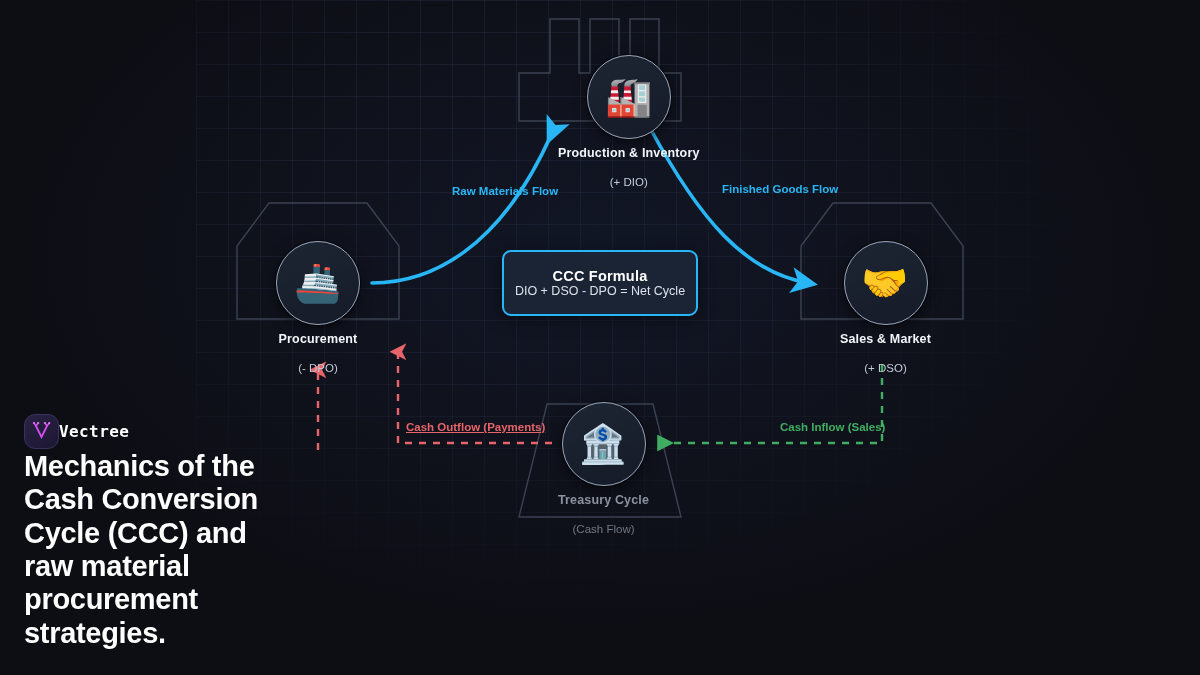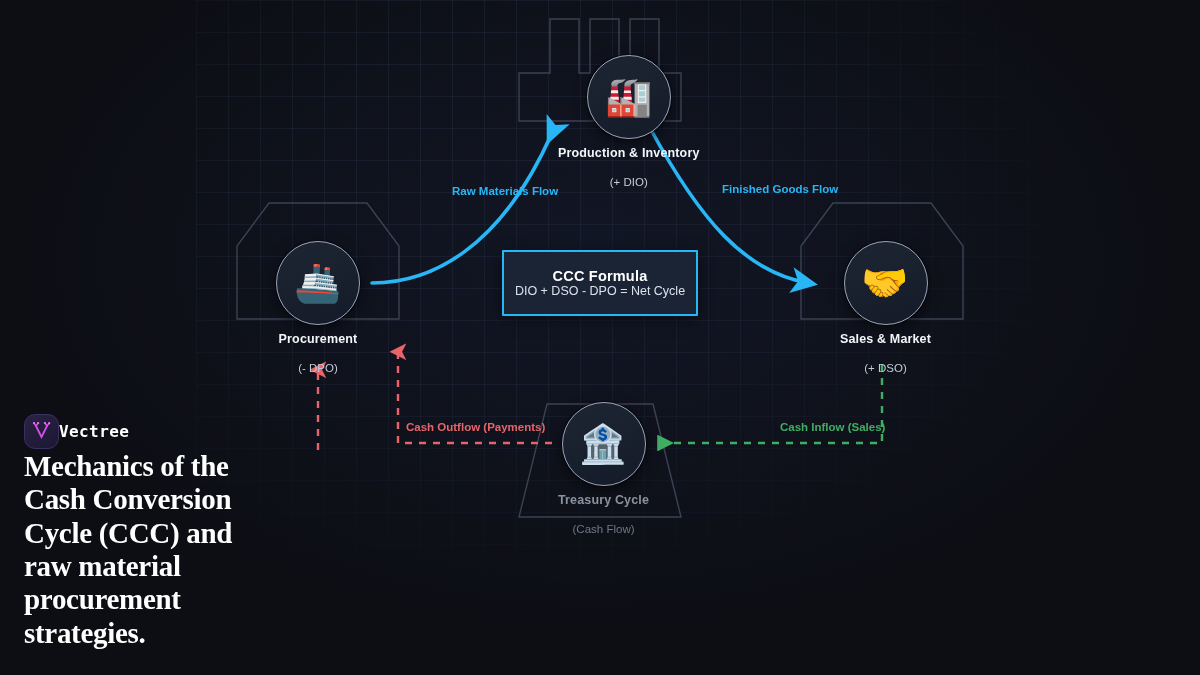--- a/index.html
+++ b/index.html
@@ -51,41 +51,41 @@
   
   .silhouette{position:absolute;pointer-events:none;}
   .silhouette svg{display:block;overflow:visible;}
 
   
   .elabel{position:absolute;font-size:11.5px;font-weight:bold;white-space:nowrap;}
 
   
   .formula{
     position:absolute;left:502px;top:250px;width:196px;height:66px;
-    background:#1b2434;border:2px solid #29b6f6;border-radius:1px;
+    background:#1b2434;border:2px solid #29b6f6;border-radius:9px;
     display:flex;flex-direction:column;align-items:center;justify-content:center;
     box-shadow:0 3px 16px rgba(0,0,0,.5);
   }
   .formula .ft{font-size:14.5px;font-weight:bold;color:#ffffff;letter-spacing:.2px;}
   .formula .fb{font-size:12.5px;color:#dbe2ec;}
 
   
   .brandrow{position:absolute;left:24px;top:414px;display:flex;align-items:center;}
   .logo{
     width:35px;height:35px;border-radius:11px;
     background:linear-gradient(145deg,#2a2344 0%,#1c1733 100%);
     border:1px solid #3b3160;display:flex;align-items:center;justify-content:center;
   }
   .brandname{
     font-family:"DejaVu Sans Mono","Liberation Mono",monospace;
     font-size:16px;font-weight:bold;color:#ffffff;letter-spacing:.4px;
   }
   .headline{
     position:absolute;left:24px;top:450px;width:400px;
-    font-family:Liberation Serif, serif;
+    font-family:Liberation Sans, sans-serif;
     font-size:29px;line-height:1.15;font-weight:bold;color:#ffffff;
     letter-spacing:-.3px;white-space:pre-wrap;
   }
   .urlbar{
     position:absolute;left:378px;top:622px;
     font-family:"DejaVu Sans Mono","Liberation Mono",monospace;
     font-size:12.5px;color:#8d939e;letter-spacing:-.1px;white-space:nowrap;
   }
 </style>
 </head>
@@ -142,21 +142,21 @@
 
     <path d="M318 450 L318 370" stroke="#e8646b" stroke-width="2.4" fill="none" stroke-dasharray="7 7" marker-end="url(#arrowRed)"></path>
     <path d="M398 443 L398 352" stroke="#e8646b" stroke-width="2.4" fill="none" stroke-dasharray="7 7" marker-end="url(#arrowRed)"></path>
     <path d="M552 443 L398 443" stroke="#e8646b" stroke-width="2.4" fill="none" stroke-dasharray="7 7"></path>
 
     <path d="M882 364 L882 443 L662 443" stroke="#3fae63" stroke-width="2.4" fill="none" stroke-dasharray="7 7" marker-end="url(#arrowGreen)"></path>
   </svg>
 
   <div class="elabel" style="left:452px;top:170px;color:#29b6f6;margin-top:15px;">Raw Materials Flow</div>
   <div class="elabel" style="left:722px;top:183px;color:#29b6f6;">Finished Goods Flow</div>
-  <div class="elabel" style="left:406px;top:421px;color:#e8646b;">Cash Outflow (Payments)</div>
+  <div class="elabel" style="left:406px;top:421px;color:#e8646b;text-decoration:underline;">Cash Outflow (Payments)</div>
   <div class="elabel" style="left:780px;top:421px;color:#3fae63;">Cash Inflow (Sales)</div>
 
   <div class="node" style="left:558px;top:55px;">
     <div class="disc">🏭</div>
     <div class="nm">Production &amp; Inventory</div>
     <div class="sub">(+ DIO)</div>
   </div>
 
   <div class="node" style="left:276px;top:241px;">
     <div class="disc">🚢</div>

